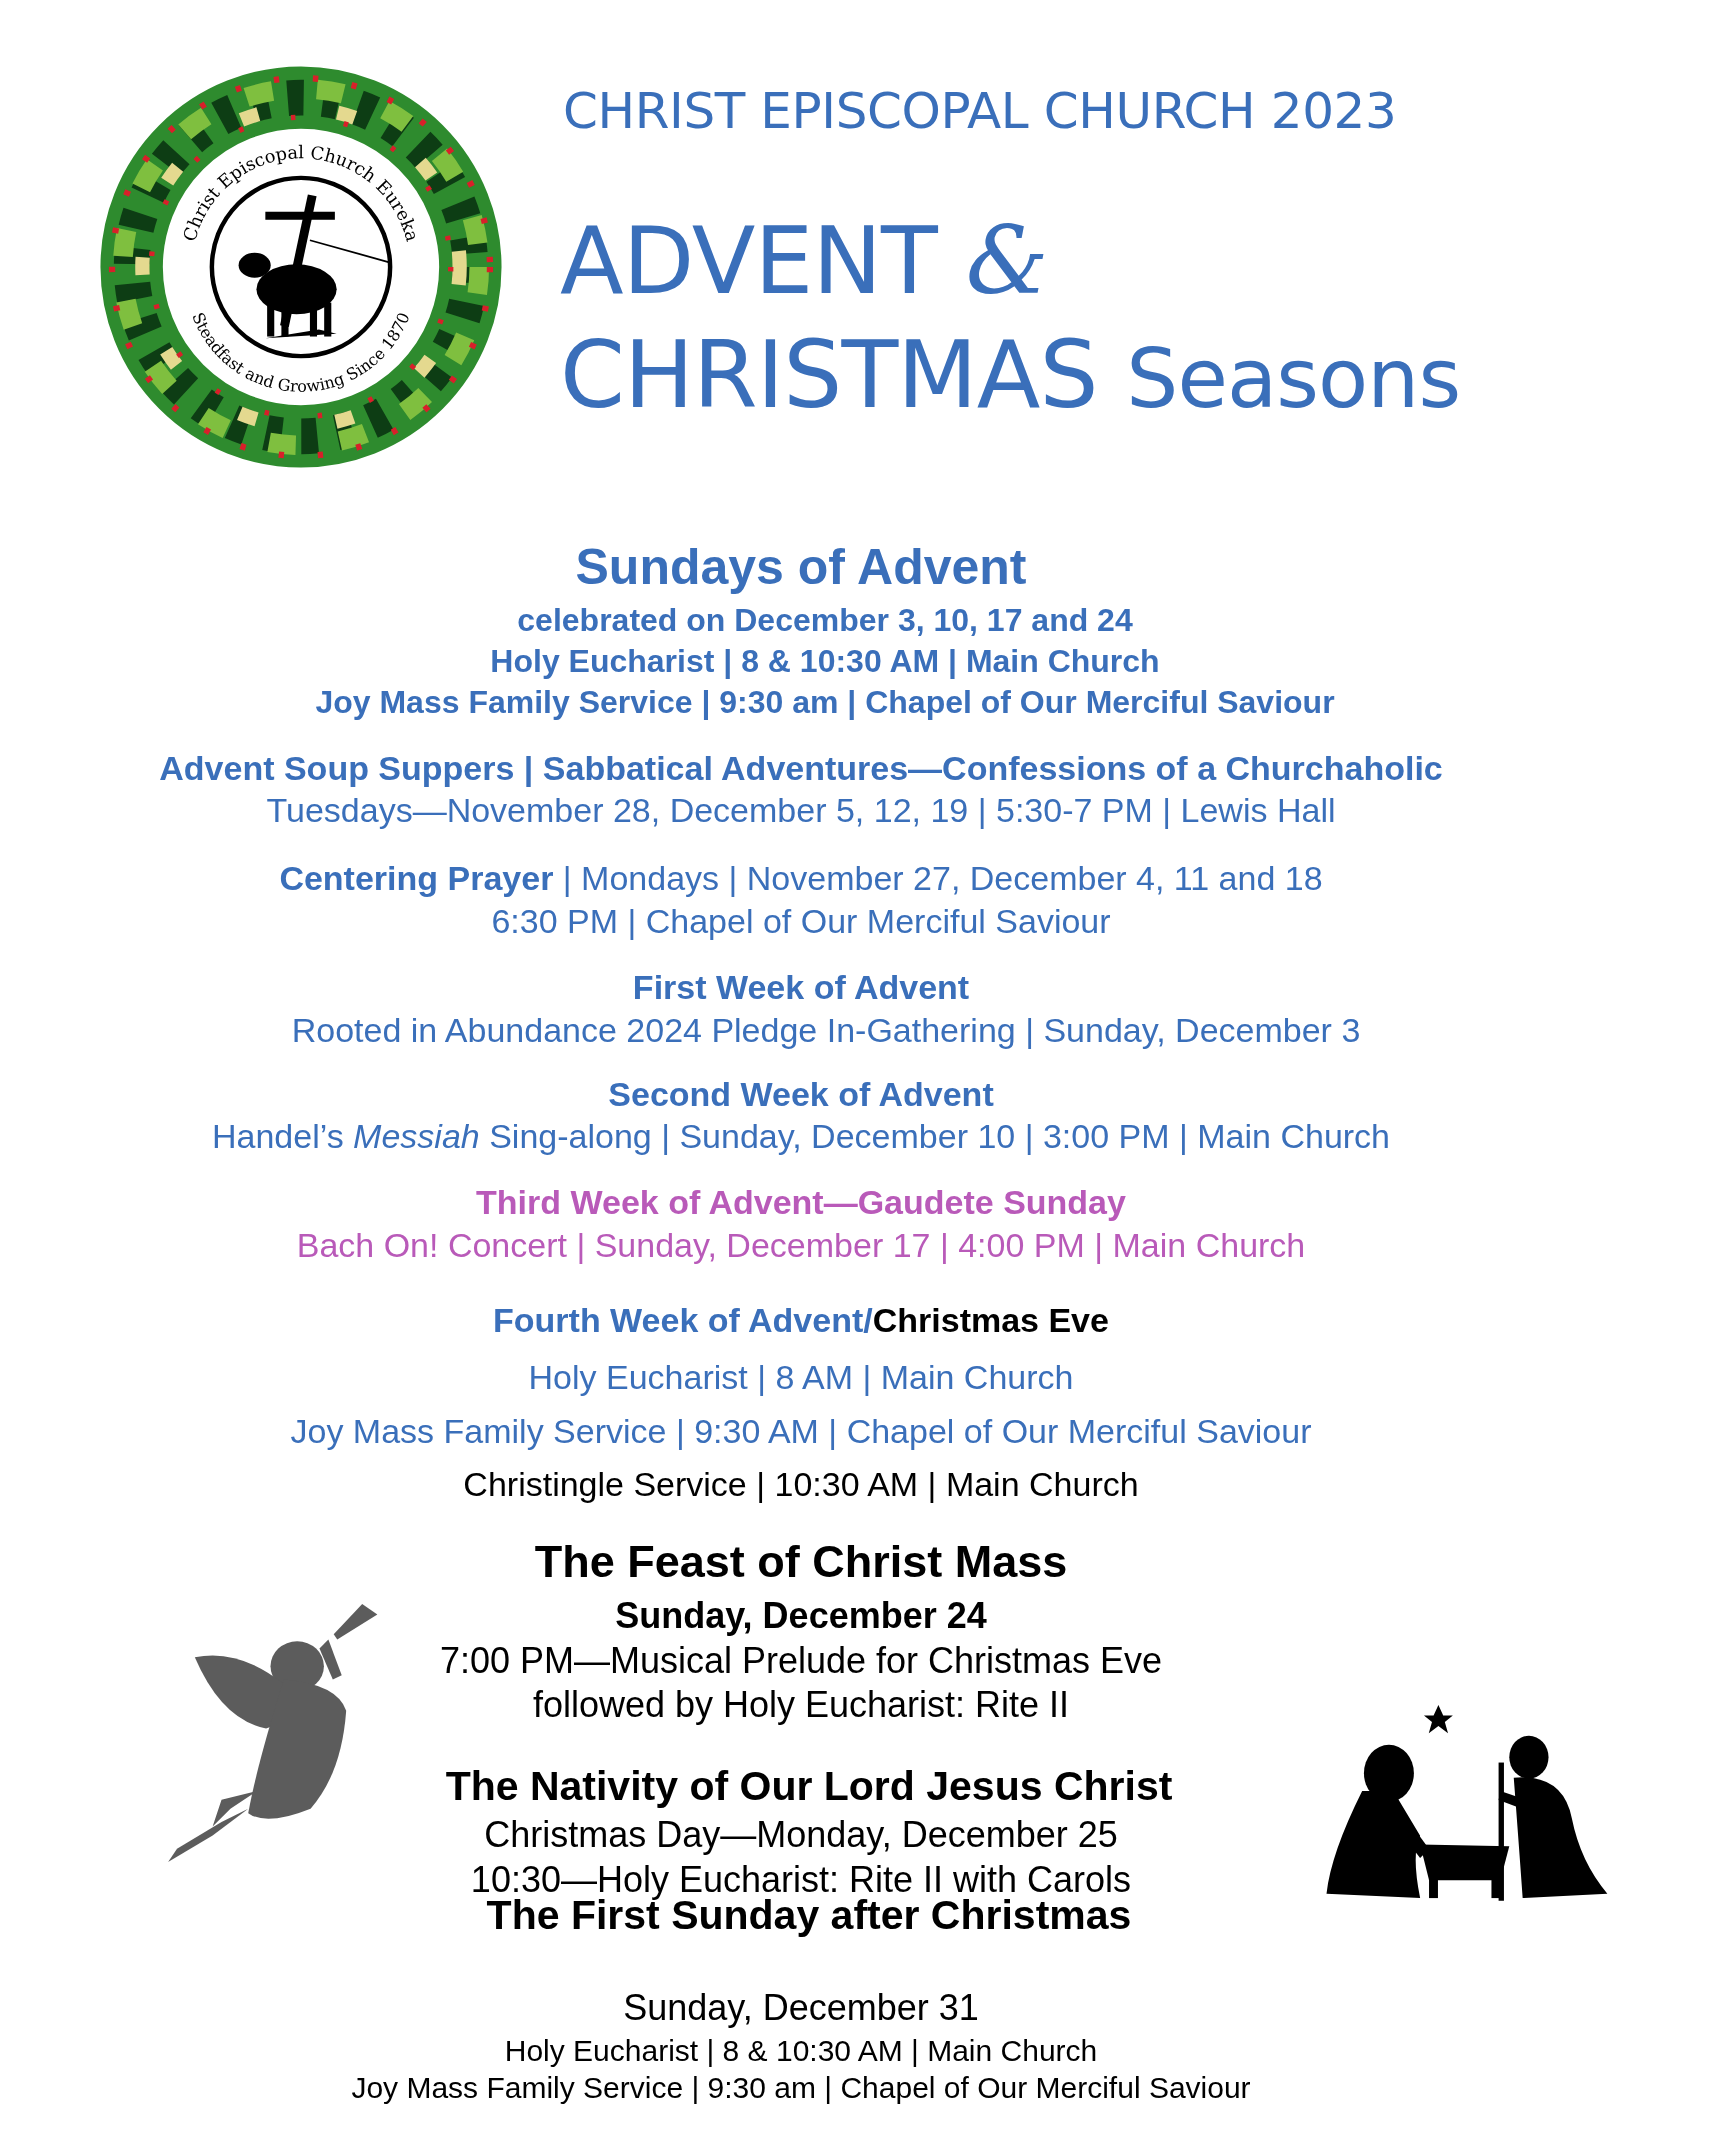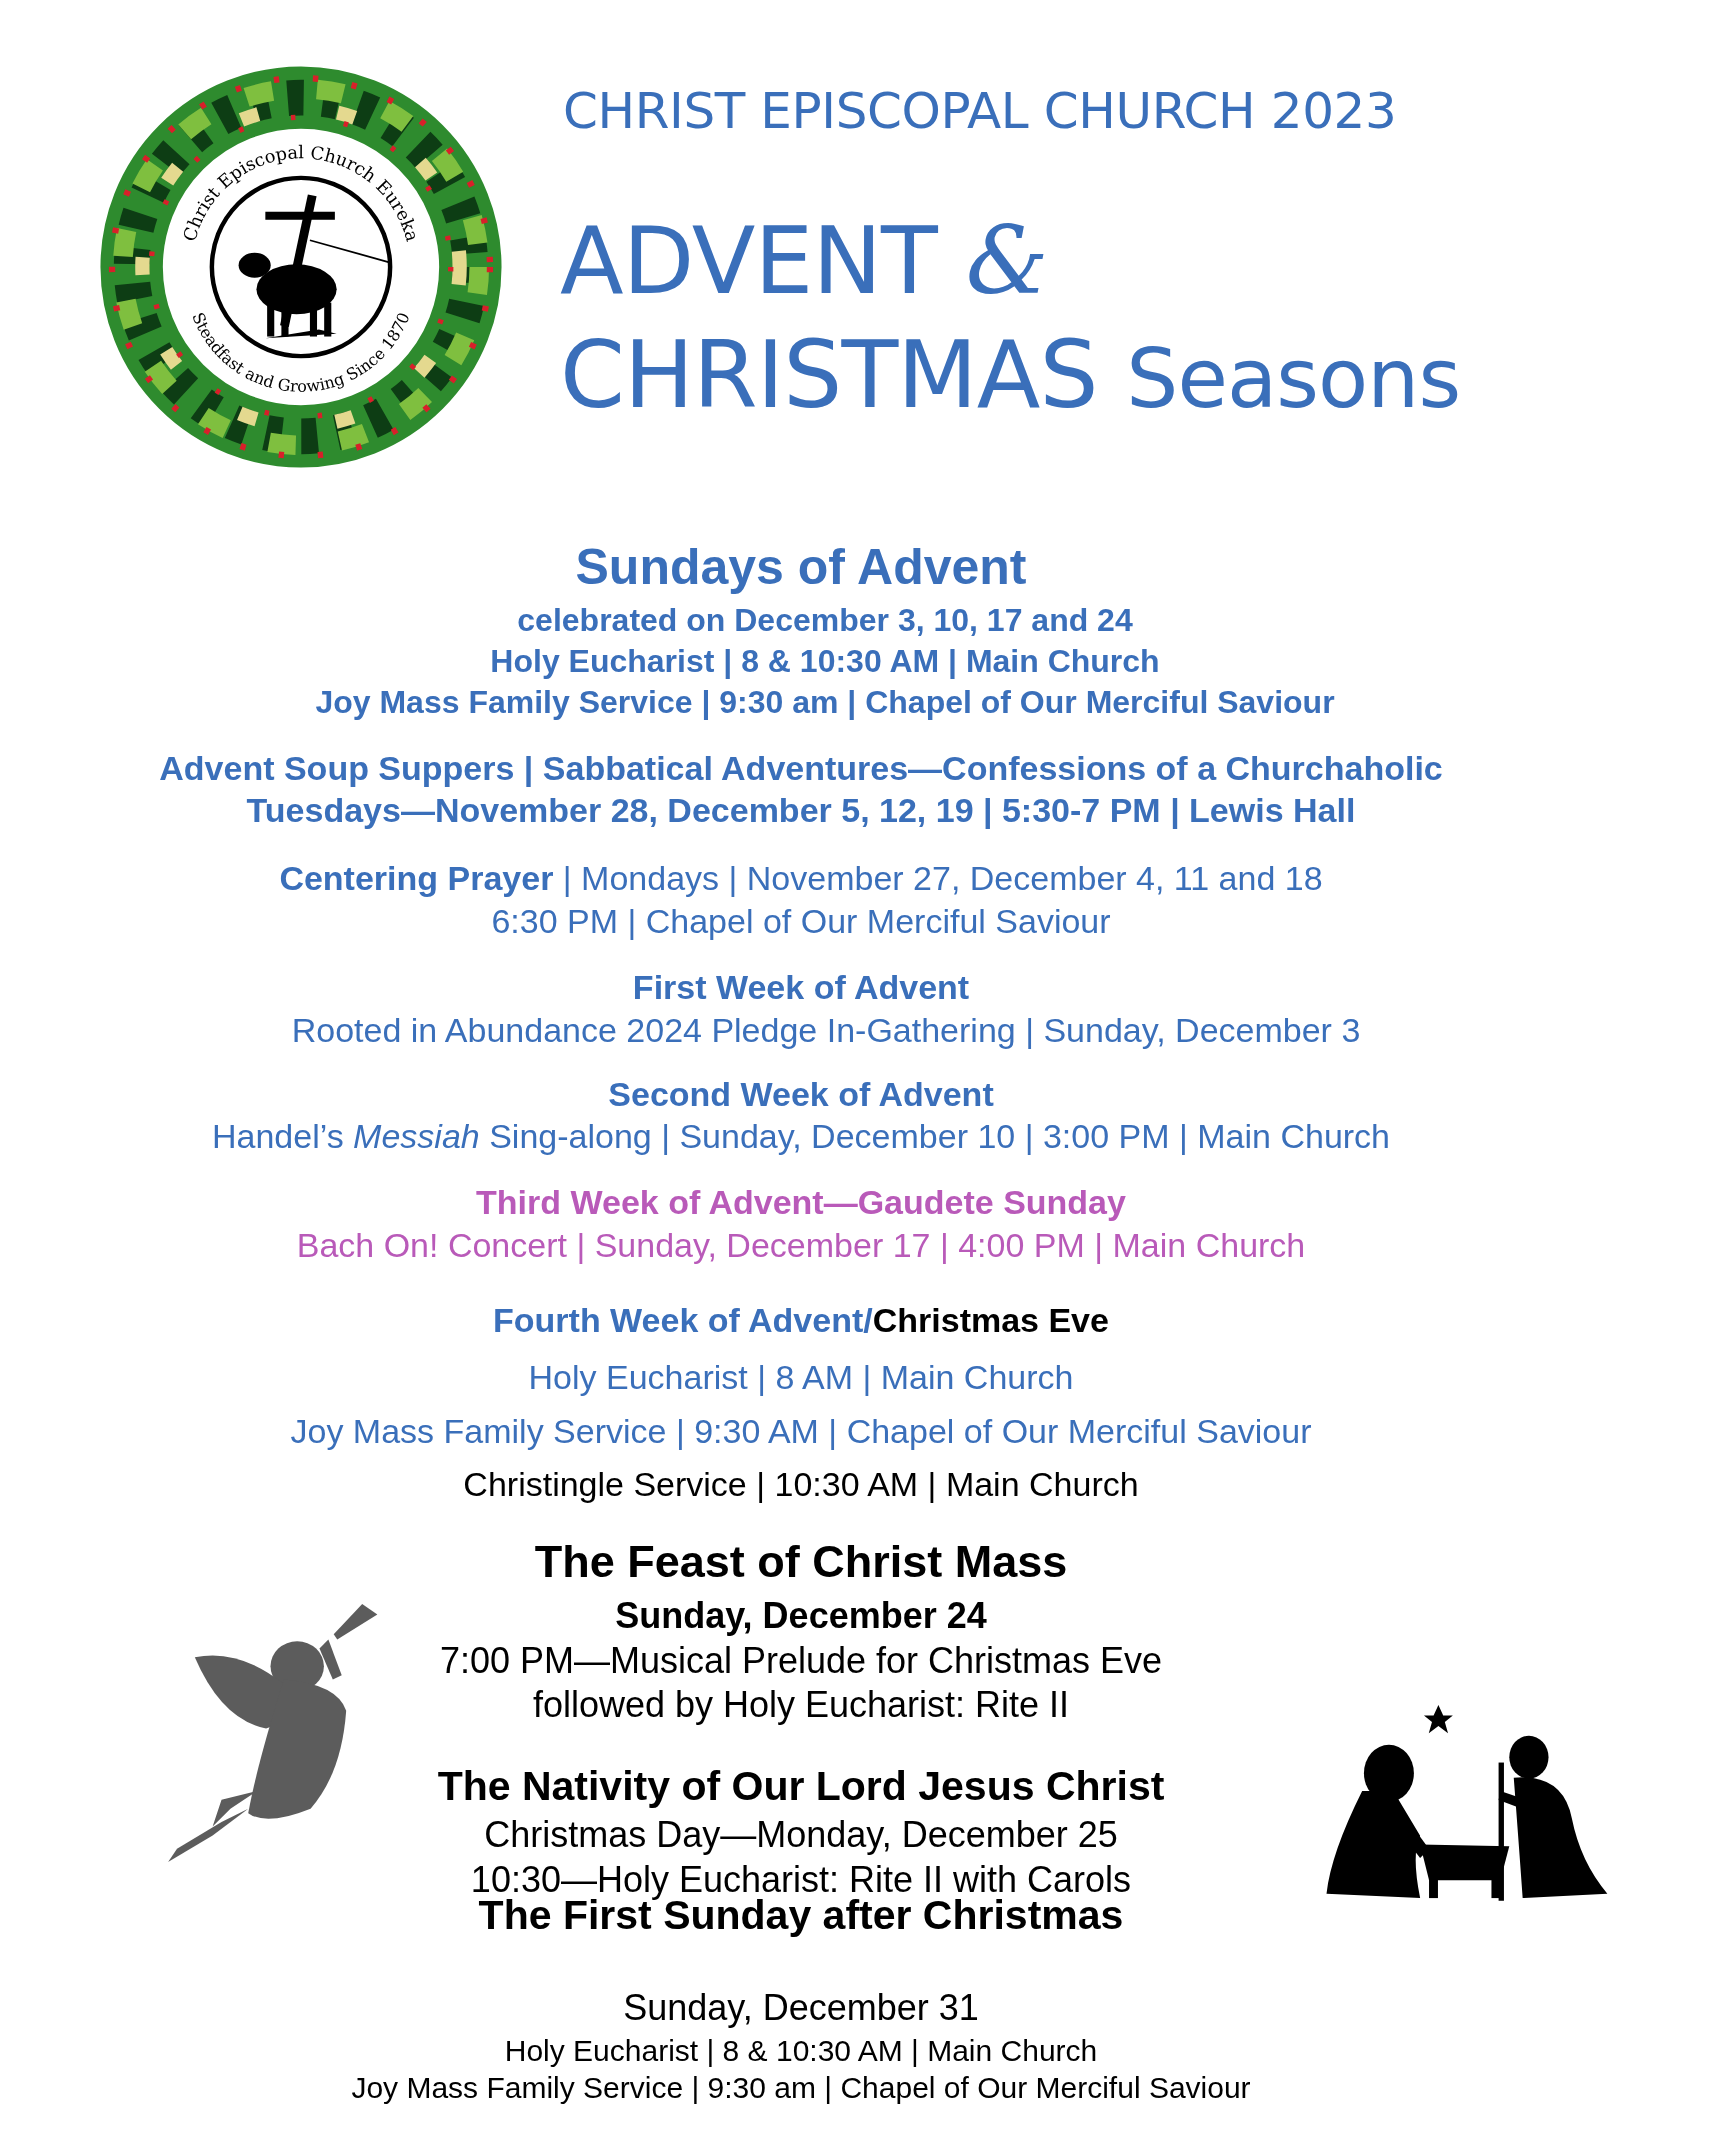--- a/index.html
+++ b/index.html
@@ -13,21 +13,21 @@
   .hdr-top { left:563px; top:82px; font-family:"DejaVu Sans", sans-serif; font-size:50px; color:#3a6fba; letter-spacing:-0.4px; white-space:nowrap; }
   .hdr-big { left:560px; font-family:"DejaVu Sans", sans-serif; font-size:93px; color:#3a6fba; white-space:nowrap; letter-spacing:-0.9px; }
   .amp { font-family:"DejaVu Serif", serif; font-style:italic; }
   .b { font-weight:bold; }
   .seasons { font-size:82px; }
   .f58 { font-size:50px; }
   .f36 { font-size:32px;padding-left:24px; }
   .f38 { font-size:34px; }
   .f40 { font-size:36px; }
   .f50 { font-size:45px; }
-  .f46 { font-size:41px; }
+  .f46 { font-size:41px;margin-left:8px; }
   .f34 { font-size:30px; }
 </style>
 </head>
 <body>
 
 <div class="abs" style="left:96px;top:62px;width:410px;height:410px;">
   <svg width="410" height="410" viewBox="0 0 460 460">
     <circle cx="230" cy="230" r="190" fill="none" stroke="#2e8b2e" stroke-width="70"></circle>
     <circle cx="230" cy="230" r="190" fill="none" stroke="#0d3d14" stroke-width="40" stroke-dasharray="18 22"></circle>
     <circle cx="230" cy="230" r="200" fill="none" stroke="#7fbf3f" stroke-width="22" stroke-dasharray="30 50"></circle>
@@ -62,21 +62,21 @@
   <span>CHRISTMAS</span>
   <span class="seasons">Seasons</span>
 </div>
 
 <div class="abs c blue b f58" style="top:538px;">Sundays of Advent</div>
 <div class="abs c blue b f36" style="top:602px;">celebrated on December 3, 10, 17 and 24</div>
 <div class="abs c blue b f36" style="top:643px;">Holy Eucharist | 8 &amp; 10:30 AM | Main Church</div>
 <div class="abs c blue b f36" style="top:684px;">Joy Mass Family Service | 9:30 am |  Chapel of Our Merciful Saviour</div>
 
 <div class="abs c blue b f38" style="top:749px;">Advent Soup Suppers | Sabbatical Adventures—Confessions of a Churchaholic</div>
-<div class="abs c blue f38" style="top:791px;font-weight:bold;">Tuesdays—November 28, December 5, 12, 19 | 5:30-7 PM | Lewis Hall</div>
+<div class="abs c blue f38" style="top:791px;">Tuesdays—November 28, December 5, 12, 19 | 5:30-7 PM | Lewis Hall</div>
 
 <div class="abs c blue f38" style="top:859px;">
   <span class="b">Centering Prayer</span><span> | Mondays | November 27, December 4, 11 and 18</span>
 </div>
 <div class="abs c blue f38" style="top:902px;">6:30 PM | Chapel of Our Merciful Saviour</div>
 
 <div class="abs c blue b f38" style="top:968px;">First Week of Advent</div>
 <div class="abs c blue f38" style="top:1011px;margin-left:25px;">Rooted in Abundance 2024 Pledge In-Gathering  | Sunday, December 3</div>
 
 <div class="abs c blue b f38" style="top:1075px;">Second Week of Advent</div>

